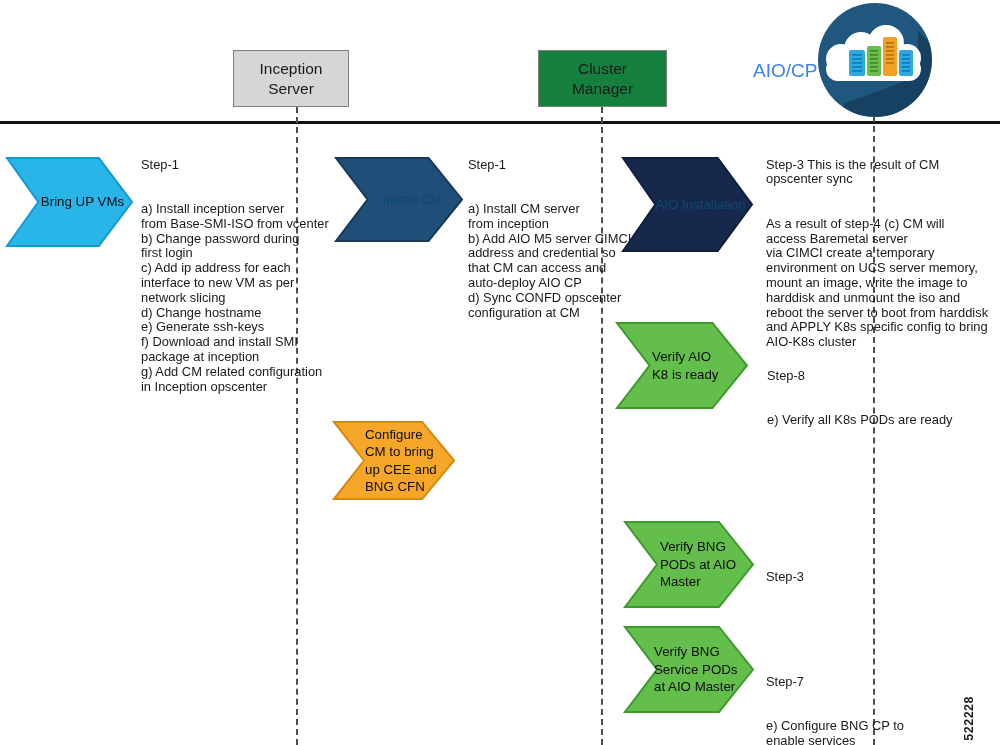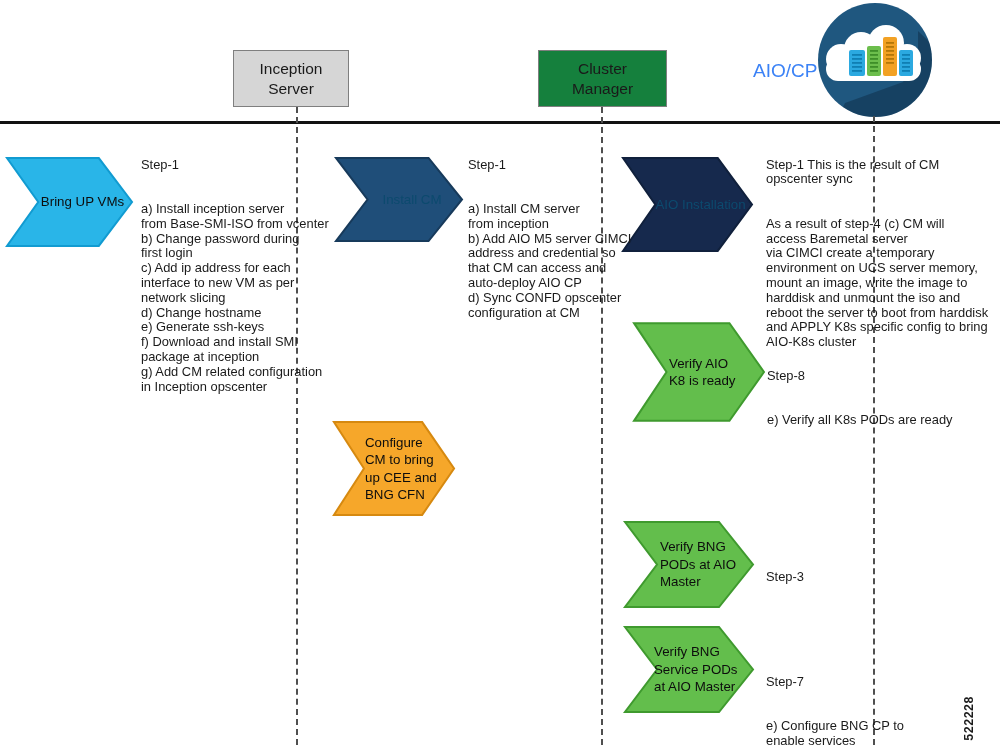--- a/index.html
+++ b/index.html
@@ -139,29 +139,29 @@
     <div class="chevron-label light center">Install CM</div>
   </div>
 
   <div class="chevron" style="left:622px; top:157px; width:131px; height:95px;">
     <svg viewBox="0 0 130 88" preserveAspectRatio="none">
       <polygon points="1,1 95,1 129,44 95,87 1,87 33,44" stroke-width="2" vector-effect="non-scaling-stroke" style="fill: rgb(22, 41, 77); stroke: rgb(16, 32, 60);"></polygon>
     </svg>
     <div class="chevron-label light center">AIO Installation</div>
   </div>
 
-  <div class="chevron" style="left:633px; top:322px; width:132px; height:100px;">
+  <div class="chevron" style="left:616px; top:322px; width:132px; height:87px;">
     <svg viewBox="0 0 130 88" preserveAspectRatio="none">
       <polygon points="1,1 95,1 129,44 95,87 1,87 33,44" stroke-width="2" vector-effect="non-scaling-stroke" style="fill: rgb(99, 190, 76); stroke: rgb(63, 154, 46);"></polygon>
     </svg>
     <div class="chevron-label dark pad">Verify AIO
 K8 is ready</div>
   </div>
 
-  <div class="chevron" style="left:333px; top:421px; width:122px; height:95px;">
+  <div class="chevron" style="left:333px; top:421px; width:122px; height:79px;">
     <svg viewBox="0 0 130 88" preserveAspectRatio="none">
       <polygon points="1,1 95,1 129,44 95,87 1,87 33,44" stroke-width="2" vector-effect="non-scaling-stroke" style="fill: rgb(246, 167, 42); stroke: rgb(214, 137, 16);"></polygon>
     </svg>
     <div class="chevron-label dark" style="padding-left:32px;">Configure
 CM to bring
 up CEE and
 BNG CFN</div>
   </div>
 
   <div class="chevron" style="left:624px; top:521px; width:130px; height:87px;">
@@ -205,21 +205,21 @@
 from inception
 b) Add AIO M5 server CIMCI
 address and credential so
 that CM can access and
 auto-deploy AIO CP
 d) Sync CONFD opscenter
 configuration at CM</div>
   </div>
 
   <div class="step" style="left:766px; top:128px;">
-    <div class="step-title">Step-1 This is the result of CM
+    <div class="step-title">Step-3 This is the result of CM
 opscenter sync</div>
     <div class="step-body">As a result of step-4 (c) CM will
 access Baremetal server
 via CIMCI create a temporary
 environment on UCS server memory,
 mount an image, write the image to
 harddisk and unmount the iso and
 reboot the server to boot from harddisk
 and APPLY K8s specific config to bring
 AIO-K8s cluster</div>

